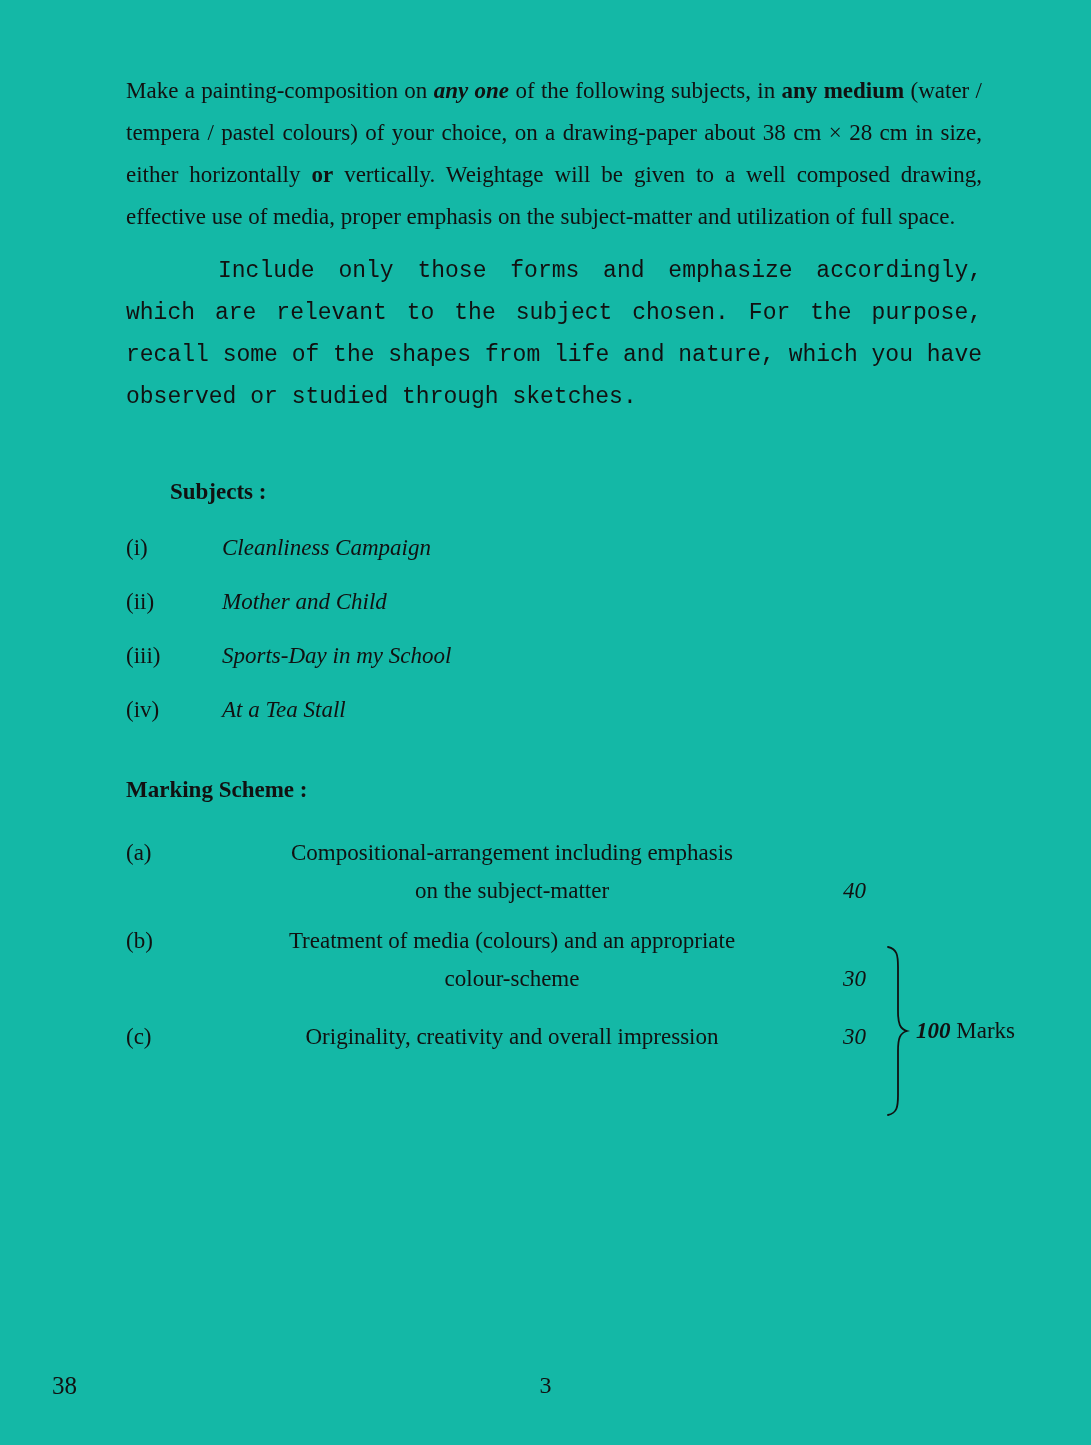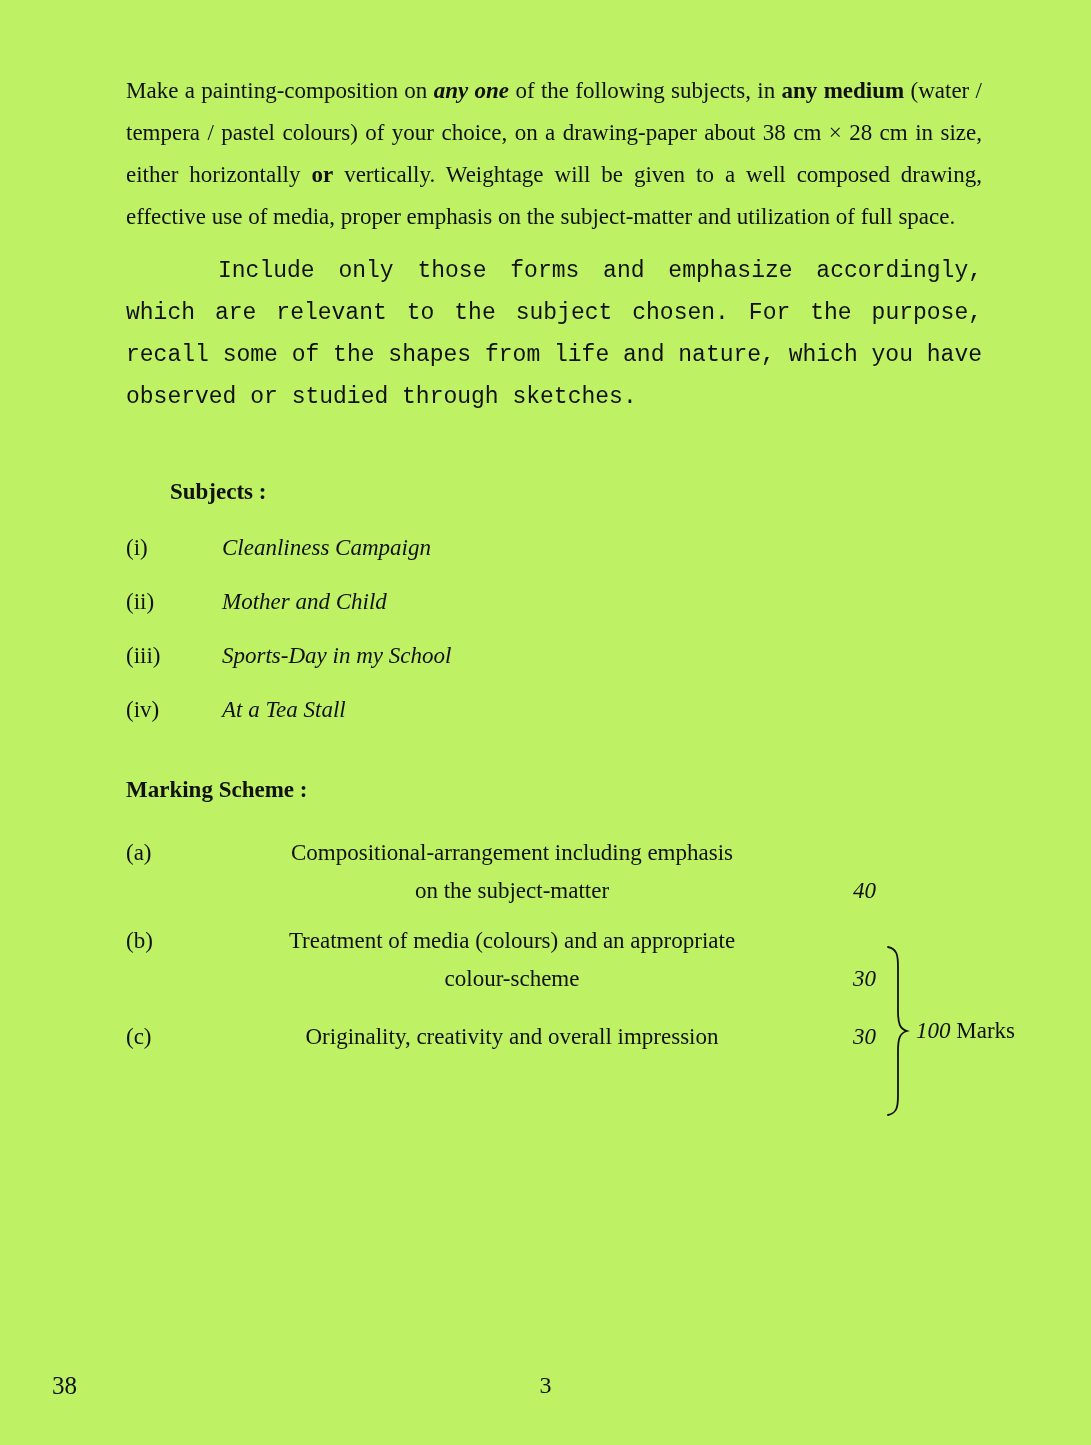--- a/index.html
+++ b/index.html
@@ -1,20 +1,20 @@
 <!DOCTYPE html>
 <html><head>
 <meta charset="utf-8">
 <style>
   html, body { margin: 0; padding: 0; background: #e8e8e8; }
   .page {
     position: relative;
     width: 1091px;
     height: 1445px;
-    background: #bef264;
+    background: #14b8a6;
     font-family: "Liberation Serif", "DejaVu Serif", serif;
     color: #111111;
     overflow: hidden;
   }
   .content {
     position: absolute;
     left: 126px;
     top: 70px;
     width: 856px;
   }
@@ -46,41 +46,41 @@
     display: flex;
     font-size: 23px;
     line-height: 38px;
   }
   .ms-row.gap-a { margin-bottom: 12px; }
   .ms-row.gap-b { margin-bottom: 20px; }
   .ms-num { width: 96px; flex: none; }
   .ms-text { width: 580px; text-align: center; }
   .ms-marks {
     position: absolute;
-    right: 10px;
+    right: 20px;
     bottom: 0;
     font-style: italic;
   }
   .brace-group {
     position: absolute;
     left: 884px;
     top: 945px;
     height: 172px;
     width: 200px;
   }
   .brace-svg { position: absolute; left: 0; top: 0; }
   .total-label {
     position: absolute;
     left: 32px;
     top: 50%;
     transform: translateY(-50%);
     font-size: 23px;
     white-space: nowrap;
   }
-  .total-value { font-weight: normal; font-style: italic; }
+  .total-value { font-weight: bold; font-style: italic; }
   .footer-left {
     position: absolute;
     left: 52px;
     top: 1372px;
     font-size: 25px;
   }
   .footer-center {
     position: absolute;
     left: 0;
     right: 0;

